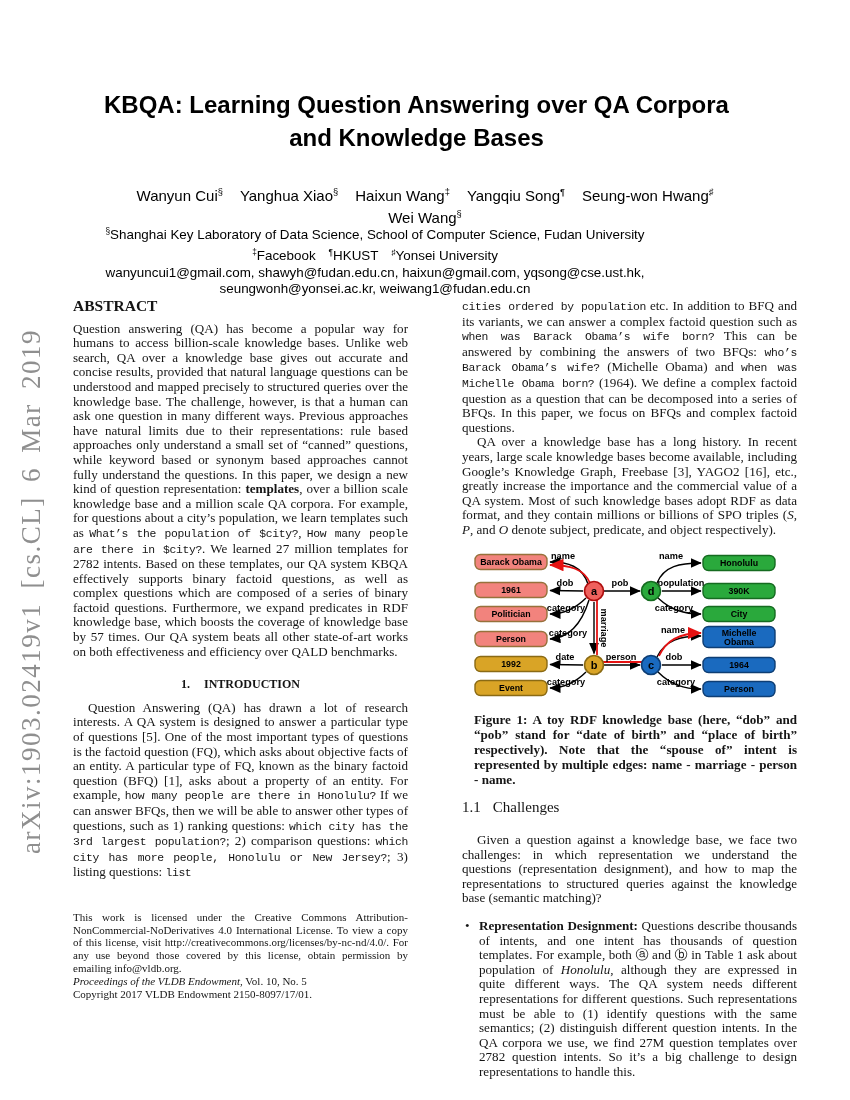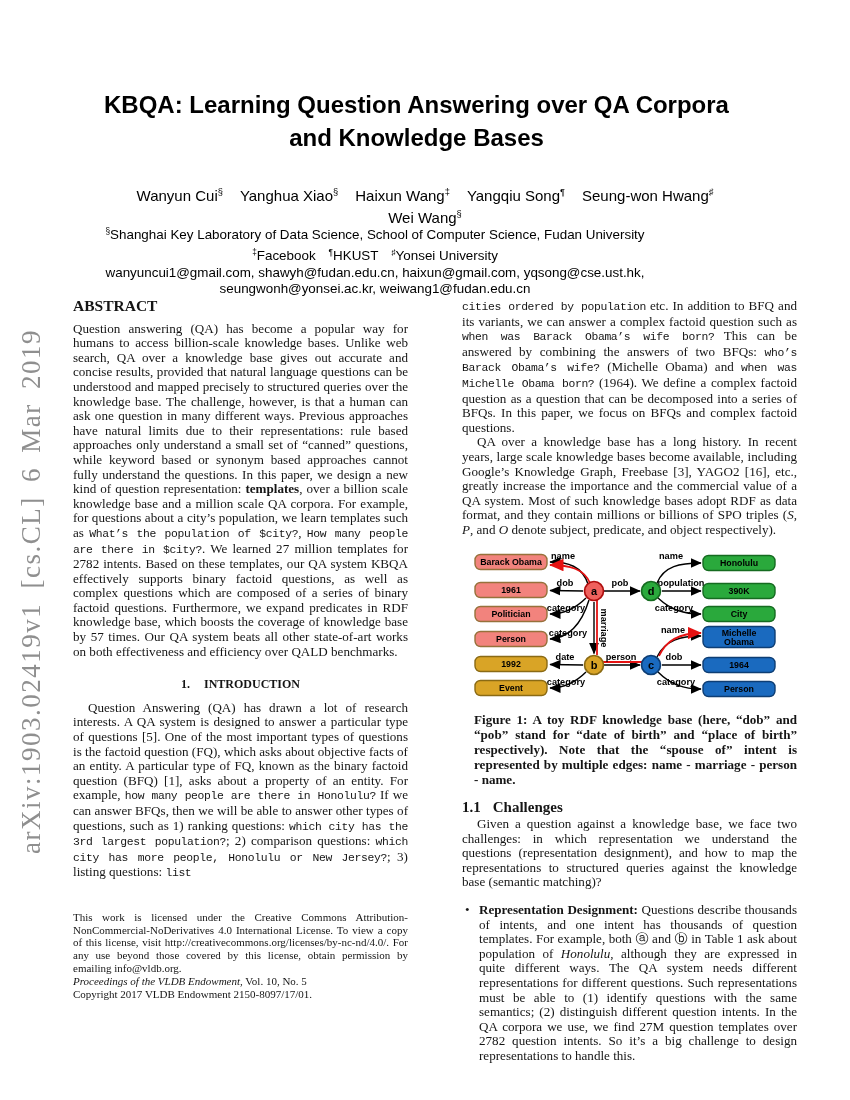--- a/index.html
+++ b/index.html
@@ -26,21 +26,21 @@
   
   .col{position:absolute;top:299px;width:335px;text-align:justify;
        font-size:13.1px;line-height:14.6px;}
   .col-left{left:73px;height:702px;}
   .col-right{left:462px;}
   p{margin:0;}
   p.ind{text-indent:15px;}
   .h-abs{font-weight:bold;font-size:15.5px;margin:0 0 8px 0;text-align:left;}
   .sec{font-weight:bold;font-size:12px;margin:18px 0 9px 0;text-align:center;}
   .sec .num{margin-right:14px;}
-  .subsec{font-weight:bold;font-size:15px;margin:12px 0 3px 0;text-align:left;}
+  .subsec{font-weight:normal;font-size:15px;margin:12px 0 19px 0;text-align:left;}
   .subsec .num{margin-right:12px;}
   .tt{font-family:"Liberation Mono",monospace;font-size:11.4px;letter-spacing:-0.35px;}
   .b{font-weight:bold;}
   .i{font-style:italic;}
 
   .license{position:absolute;bottom:0;left:0;width:335px;font-size:11px;line-height:12.9px;text-align:justify;}
   .license .row{margin:0;}
 
   .fig{margin:14px 0 0 0;}
   .fig svg{display:block;}

